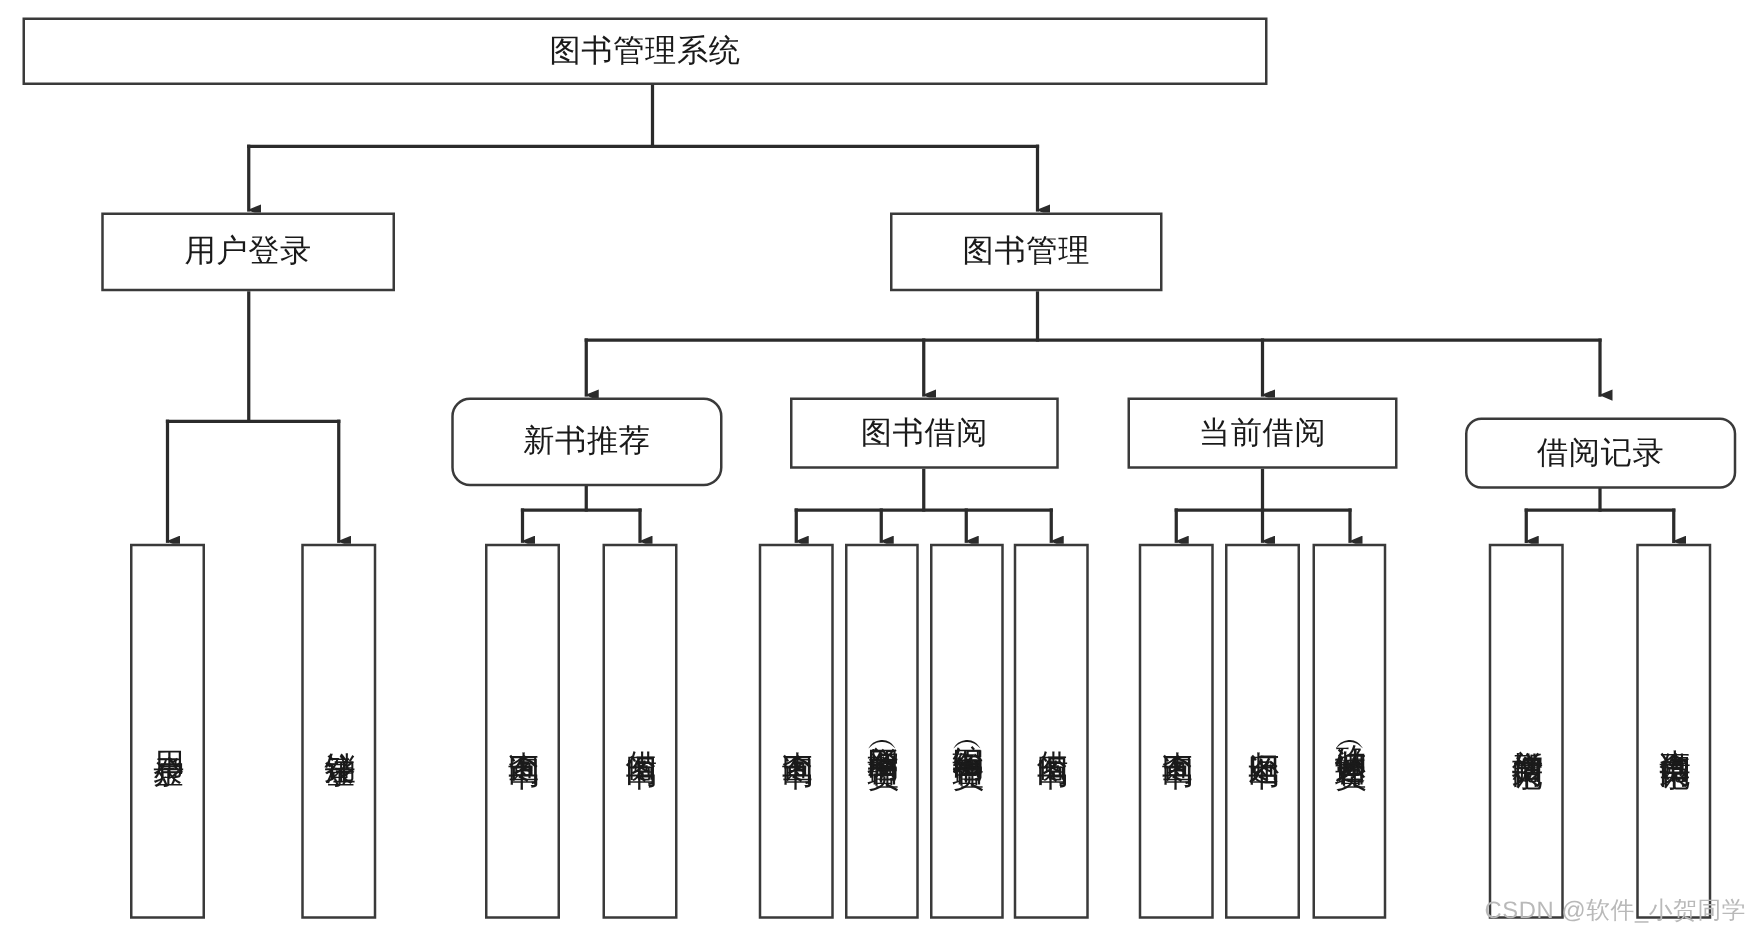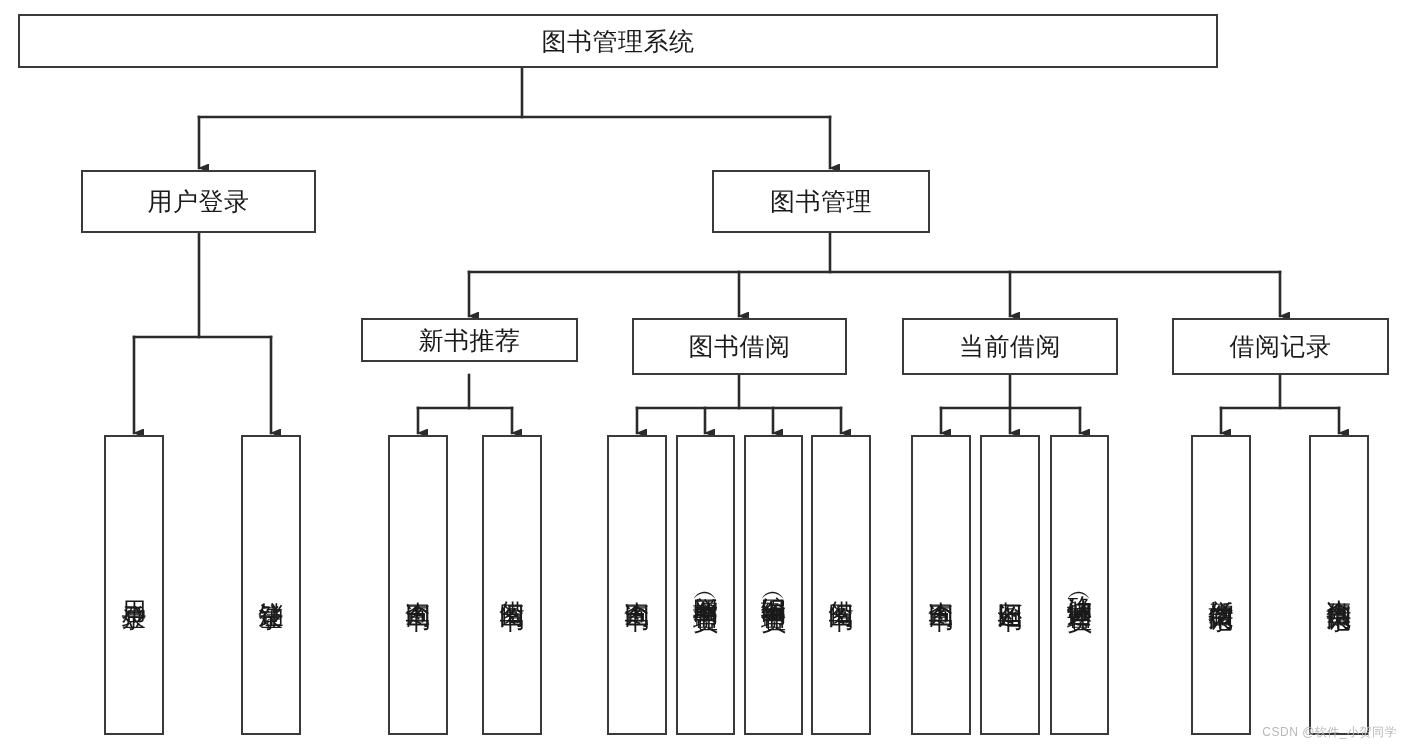--- a/index.html
+++ b/index.html
@@ -61,21 +61,21 @@
     text-orientation: upright;
     font-size: 25px;
     line-height: 1.08;
     letter-spacing: 2px;
     white-space: nowrap;
   }
   #watermark {
     position: absolute;
     right: 8px;
     bottom: 6px;
-    font-size: 12px;
+    font-size: 19px;
     color: #b9b9b9;
     letter-spacing: 0.5px;
     white-space: nowrap;
     user-select: none;
   }
 </style>
 </head>
 <body>
 
 <div id="diagram-root">
@@ -123,41 +123,41 @@
       <path d="M1010,408 L1010,433" marker-end="url(#arrow)"></path>
       <path d="M1080,408 L1080,433" marker-end="url(#arrow)"></path>
 
       <path d="M1280,375 L1280,408"></path>
       <path d="M1221,408 L1339,408"></path>
       <path d="M1221,408 L1221,433" marker-end="url(#arrow)"></path>
       <path d="M1339,408 L1339,433" marker-end="url(#arrow)"></path>
     </g>
   </svg>
 
-  <div class="node root horiz" style="left:18px; top:14px; width:1200px; height:54px;">
+  <div class="node root horiz" style="left:18px; top:14px; width:996px; height:54px;">
     <span class="label">图书管理系统</span>
   </div>
 
   <div class="node horiz" style="left:81px; top:170px; width:235px; height:63px;">
     <span class="label">用户登录</span>
   </div>
   <div class="node horiz" style="left:712px; top:170px; width:218px; height:63px;">
     <span class="label">图书管理</span>
   </div>
 
-  <div class="node horiz" style="left:361px; top:318px; width:217px; height:44px;">
+  <div class="node horiz" style="left:361px; top:318px; width:217px; height:71px;border-radius:15px;">
     <span class="label">新书推荐</span>
   </div>
   <div class="node horiz" style="left:902px; top:318px; width:216px; height:57px;">
     <span class="label">当前借阅</span>
   </div>
   <div class="node horiz" style="left:632px; top:318px; width:215px; height:57px;">
     <span class="label">图书借阅</span>
   </div>
-  <div class="node horiz" style="left:1172px; top:318px; width:217px; height:57px;">
+  <div class="node horiz" style="left:1172px; top:334px; width:217px; height:57px;border-radius:13px;">
     <span class="label">借阅记录</span>
   </div>
 
   <div class="node vert" style="left:104px; top:435px; width:60px; height:300px;">
     <span class="label">用户登录</span>
   </div>
   <div class="node vert" style="left:241px; top:435px; width:60px; height:300px;">
     <span class="label">注销登录</span>
   </div>
 

